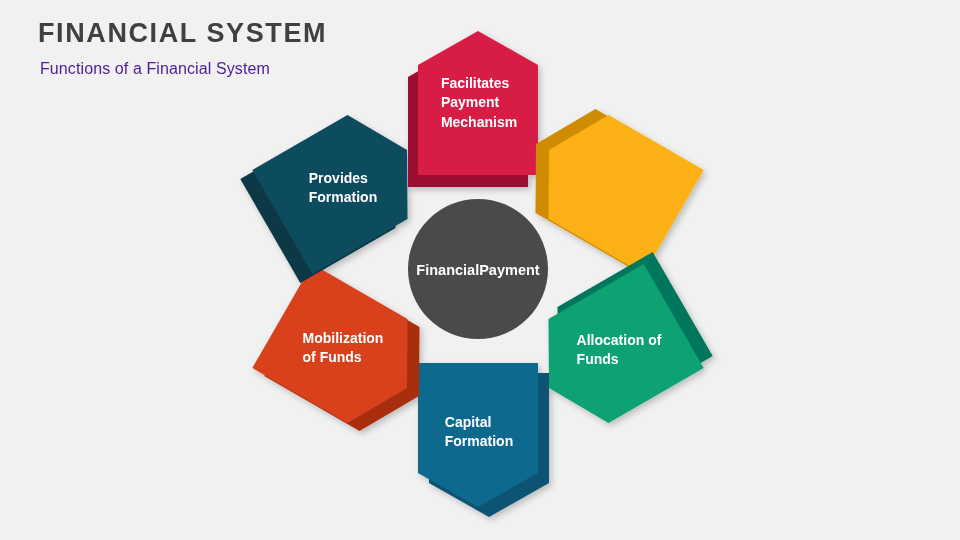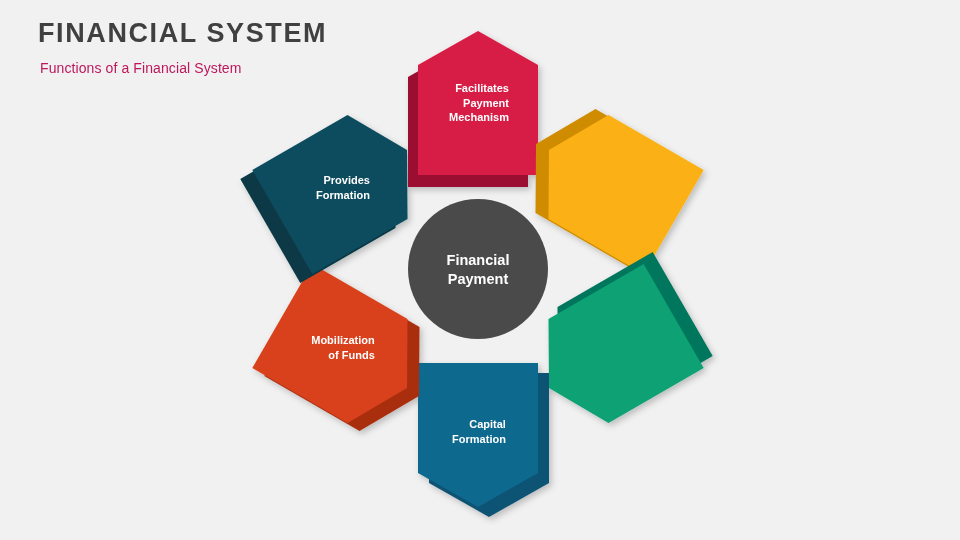--- a/index.html
+++ b/index.html
@@ -14,48 +14,48 @@
   
   .title{
     position:absolute;left:38px;top:18px;
     font-size:27px;font-weight:bold;
     letter-spacing:1.6px;
     color:#404040;
     white-space:nowrap;
   }
   .subtitle{
     position:absolute;left:40px;top:60px;
-    font-size:14px;font-weight:normal;
-    color:#be185d;
+    font-size:16px;font-weight:normal;
+    color:#4c1d95;
     letter-spacing:.1px;
     white-space:nowrap;
   }
 
   
   #diagram{position:absolute;left:0;top:0;width:960px;height:540px;}
   #diagram svg{position:absolute;left:0;top:0;}
 
   
   .hub-label{
     position:absolute;
     left:408px;top:239px;width:140px;height:62px;
-    display:flex;flex-direction:column;
+    display:flex;flex-direction:row;
     align-items:center;justify-content:center;
     color:#ffffff;font-weight:bold;font-size:14.5px;
     line-height:1.28;text-align:center;
     pointer-events:none;
   }
 
   
   .node-label{
     position:absolute;
     display:flex;align-items:center;justify-content:center;
-    text-align:right;
+    text-align:left;
     color:#ffffff;font-weight:bold;
-    font-size:11px;line-height:1.36;
+    font-size:14px;line-height:1.36;
     pointer-events:none;
     white-space:pre-line;
   }
   .nl-0{left:420px;top:72px;width:118px;height:62px;}       
   .nl-1{left:558px;top:170px;width:126px;height:52px;}      
   .nl-2{left:556px;top:324px;width:126px;height:52px;}      
   .nl-3{left:420px;top:406px;width:118px;height:52px;}      
   .nl-4{left:282px;top:322px;width:122px;height:52px;}      
   .nl-5{left:282px;top:162px;width:122px;height:52px;}      
 </style>
@@ -92,20 +92,22 @@
       </svg>
 
     <div class="hub-label">
       <span>Financial</span>
       <span>Payment</span>
     </div>
 
     <div class="node-label nl-0">Facilitates
 Payment
 Mechanism</div>
+    <div class="node-label nl-2">Allocation of
+Funds</div>
     <div class="node-label nl-3">Capital
 Formation</div>
     <div class="node-label nl-4">Mobilization
 of Funds</div>
     <div class="node-label nl-5">Provides
 Formation</div>
   </div>
 
 </div>
 

